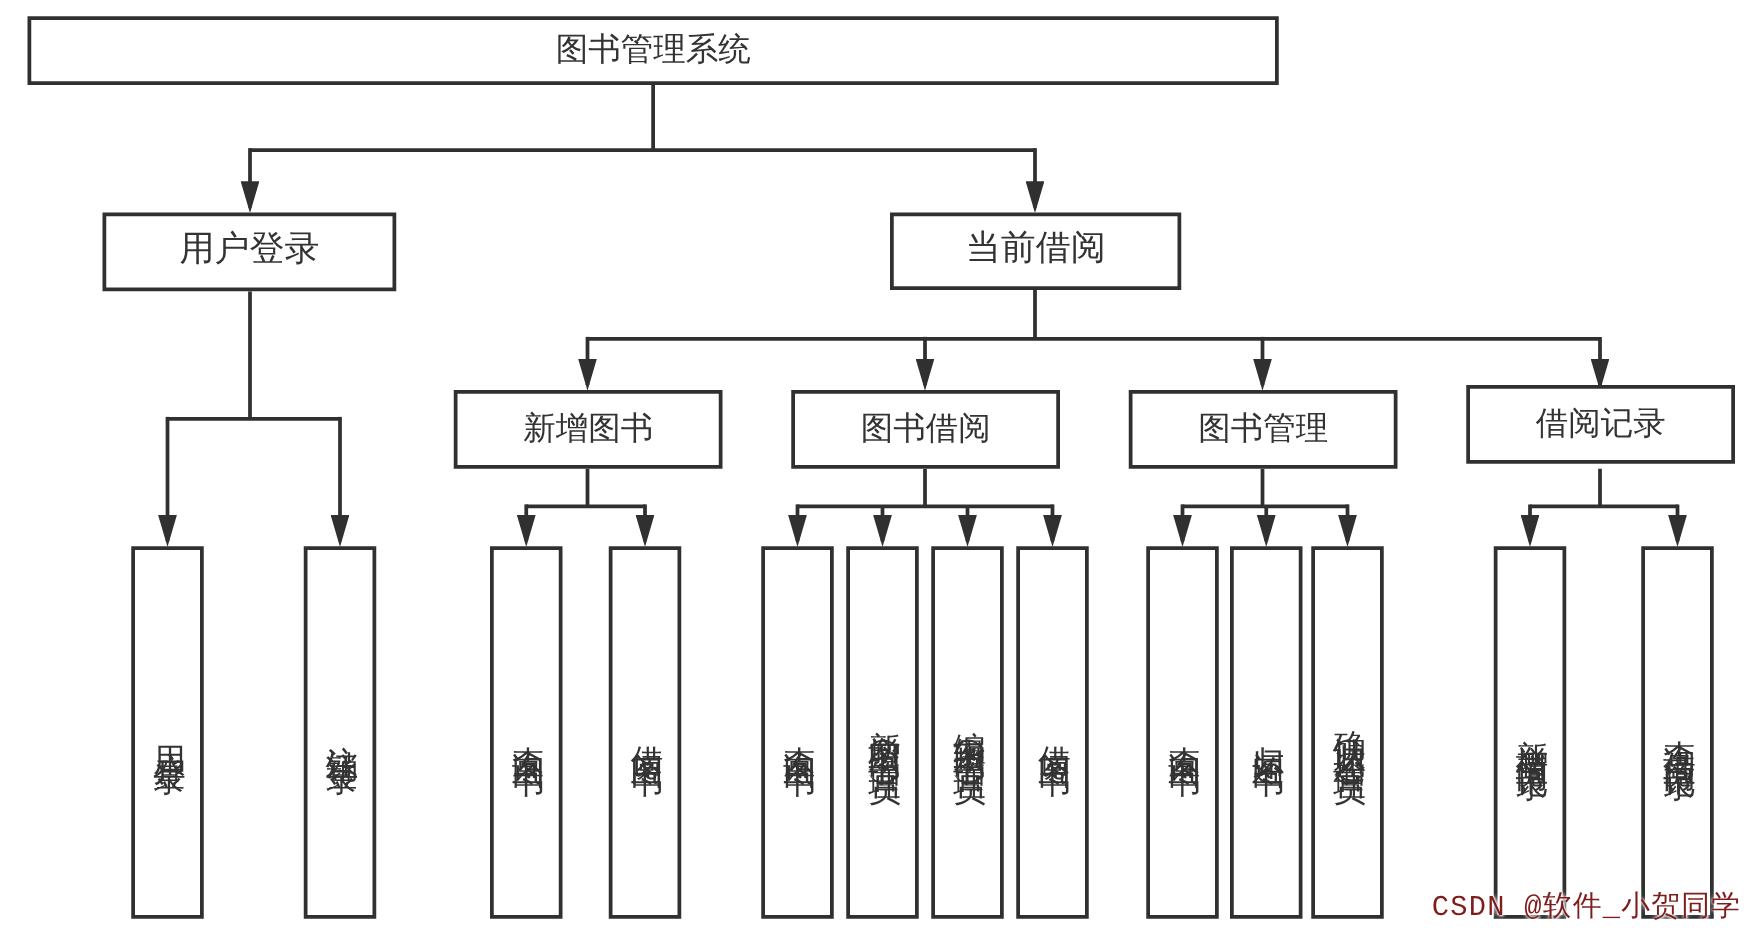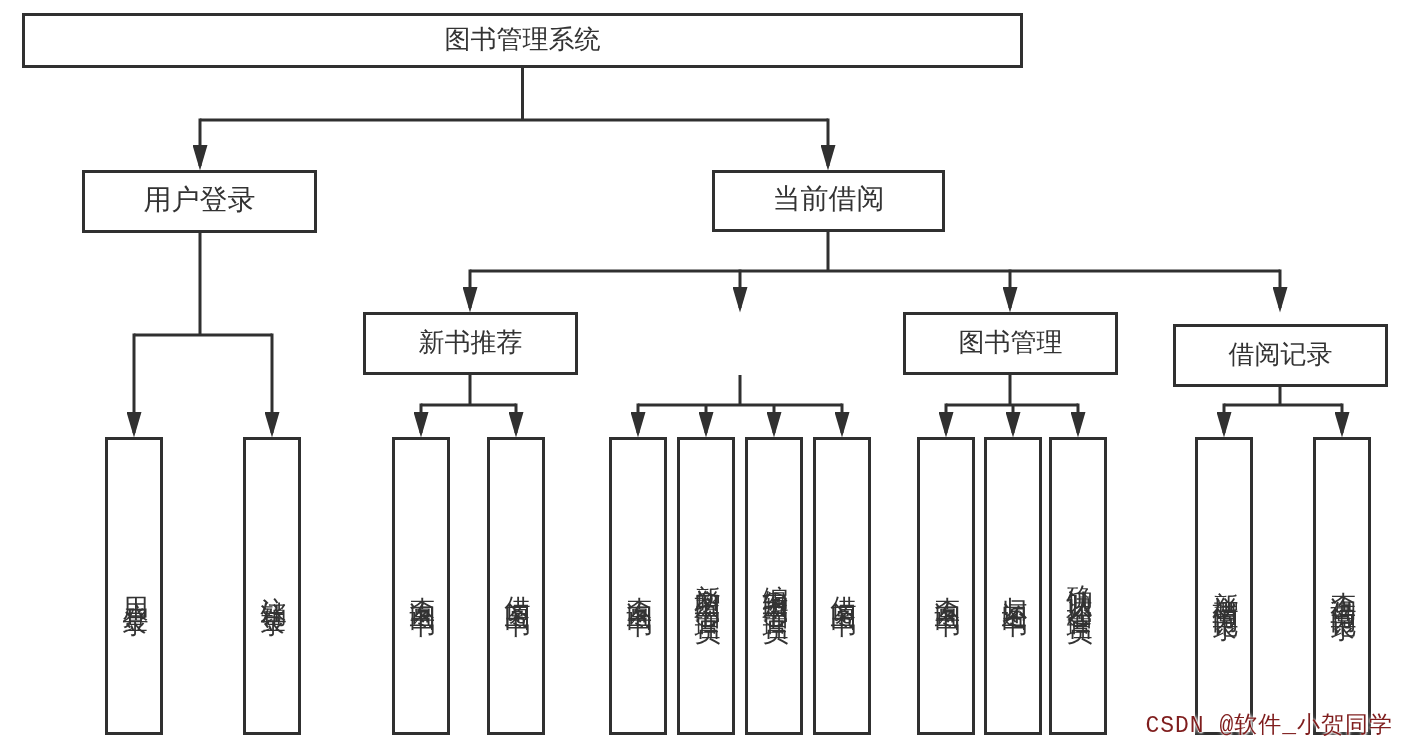--- a/index.html
+++ b/index.html
@@ -127,26 +127,29 @@
   </div>
 
   <div class="box h l2" style="left:82px;top:170px;width:235px;height:63px">
     <span class="label">用户登录</span>
   </div>
   <div class="box h l2" style="left:712px;top:170px;width:233px;height:62px">
     <span class="label">当前借阅</span>
   </div>
 
   <div class="box h" style="left:363px;top:312px;width:215px;height:63px">
-    <span class="label">新书推荐</span>
+    <span class="label">新增图书</span>
+  </div>
+  <div class="box h" style="left:633px;top:312px;width:215px;height:63px">
+    <span class="label">图书借阅</span>
   </div>
   <div class="box h" style="left:903px;top:312px;width:215px;height:63px">
     <span class="label">图书管理</span>
   </div>
-  <div class="box h" style="left:1173px;top:324px;width:215px;height:63px">
+  <div class="box h" style="left:1173px;top:308px;width:215px;height:63px">
     <span class="label">借阅记录</span>
   </div>
 
   <div class="box v" style="left:105px;top:437px;width:58px;height:298px">
     <span class="label">用户登录</span>
   </div>
   <div class="box v" style="left:243px;top:437px;width:58px;height:298px">
     <span class="label">注销登录</span>
   </div>
 

